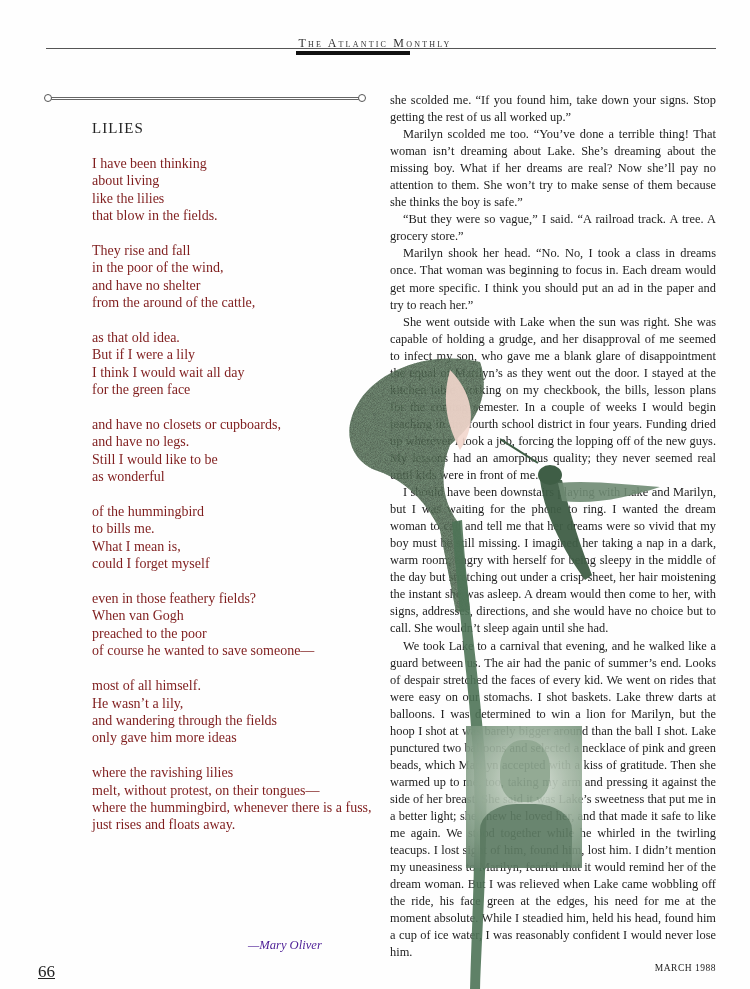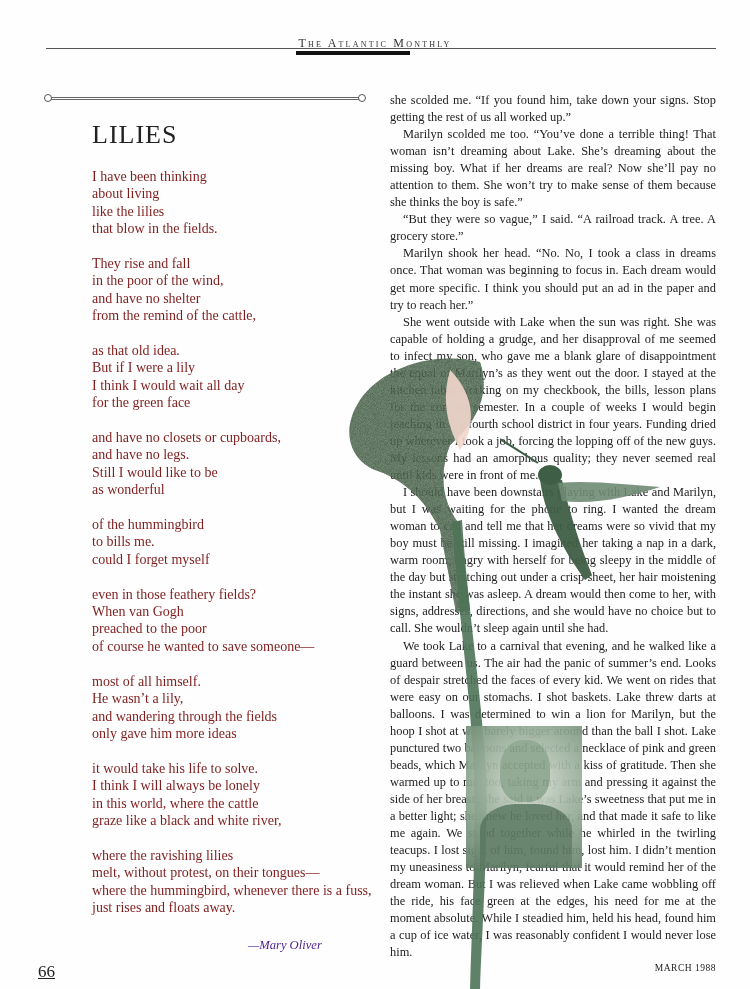--- a/index.html
+++ b/index.html
@@ -14,21 +14,21 @@
   .head-rule { position: absolute; left: 46px; top: 48px; width: 670px; height: 1px; background: #555; }
   .head-bar { position: absolute; left: 296px; top: 51px; width: 114px; height: 4px; background: #111; }
 
   .ornament-rule { position: absolute; left: 46px; top: 97px; width: 318px; height: 3px;
     border-top: 1px solid #666; border-bottom: 1px solid #666; box-sizing: border-box; }
   .ornament-rule .cap { position: absolute; top: -4px; width: 6px; height: 6px; border: 1px solid #555; border-radius: 50%; background: #fff; }
   .ornament-rule .cap.l { left: -2px; }
   .ornament-rule .cap.r { right: -2px; }
 
   .poem { position: absolute; left: 92px; top: 120px; width: 280px; }
-  .poem-title { font-size: 26px; letter-spacing: 1px; margin: 0 0 18px 0; font-weight: normal; color: #222; }
+  .poem-title { font-size: 15px; letter-spacing: 1px; margin: 0 0 18px 0; font-weight: normal; color: #222; }
   .stanza { margin-bottom: 17.4px; }
   .line { font-size: 14px; line-height: 17.4px; white-space: nowrap; color: #7f1d1d; }
   .byline { position: absolute; left: 248px; top: 938px; font-size: 12.6px; font-style: italic; color: #4c1d95; }
 
   .folio-left { position: absolute; left: 38px; top: 962px; font-size: 17px; color: #222; text-decoration: underline; }
   .folio-right { position: absolute; right: 34px; top: 963px; font-size: 9.5px; letter-spacing: 0.5px; color: #222; }
 
   .prose { position: absolute; left: 390px; top: 92px; width: 326px; }
   .para { font-size: 12.4px; line-height: 17.05px; text-align: justify; margin: 0; color: #222; }
   .para.indent { text-indent: 13px; }
@@ -54,56 +54,51 @@
       <div class="stanza">
         <div class="line">I have been thinking</div>
         <div class="line">about living</div>
         <div class="line">like the lilies</div>
         <div class="line">that blow in the fields.</div>
       </div>
       <div class="stanza">
         <div class="line">They rise and fall</div>
         <div class="line">in the poor of the wind,</div>
         <div class="line">and have no shelter</div>
-        <div class="line">from the remind of the cattle,</div>
+        <div class="line">from the around of the cattle,</div>
       </div>
       <div class="stanza">
         <div class="line">as that old idea.</div>
         <div class="line">But if I were a lily</div>
         <div class="line">I think I would wait all day</div>
         <div class="line">for the green face</div>
       </div>
       <div class="stanza">
         <div class="line">and have no closets or cupboards,</div>
         <div class="line">and have no legs.</div>
         <div class="line">Still I would like to be</div>
         <div class="line">as wonderful</div>
       </div>
       <div class="stanza">
         <div class="line">of the hummingbird</div>
         <div class="line">to bills me.</div>
+        <div class="line">What I mean is,</div>
         <div class="line">could I forget myself</div>
       </div>
       <div class="stanza">
         <div class="line">even in those feathery fields?</div>
         <div class="line">When van Gogh</div>
         <div class="line">preached to the poor</div>
         <div class="line">of course he wanted to save someone—</div>
       </div>
       <div class="stanza">
         <div class="line">most of all himself.</div>
         <div class="line">He wasn’t a lily,</div>
         <div class="line">and wandering through the fields</div>
         <div class="line">only gave him more ideas</div>
-      </div>
-      <div class="stanza">
-        <div class="line">it would take his life to solve.</div>
-        <div class="line">I think I will always be lonely</div>
-        <div class="line">in this world, where the cattle</div>
-        <div class="line">graze like a black and white river,</div>
       </div>
       <div class="stanza">
         <div class="line">where the ravishing lilies</div>
         <div class="line">melt, without protest, on their tongues—</div>
         <div class="line">where the hummingbird, whenever there is a fuss,</div>
         <div class="line">just rises and floats away.</div>
       </div>
     </div>
 </div>
 <div class="byline">—Mary Oliver</div>

